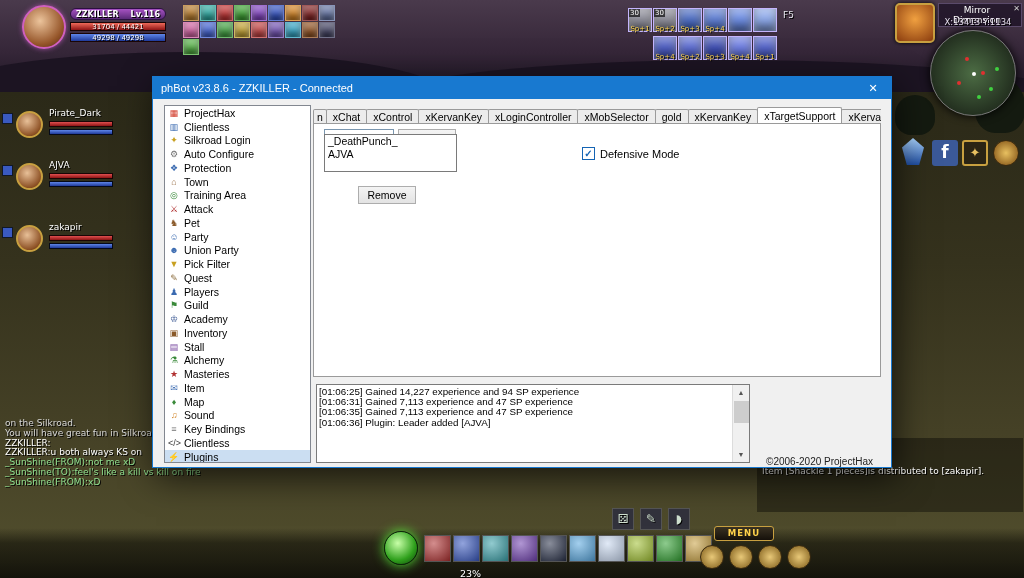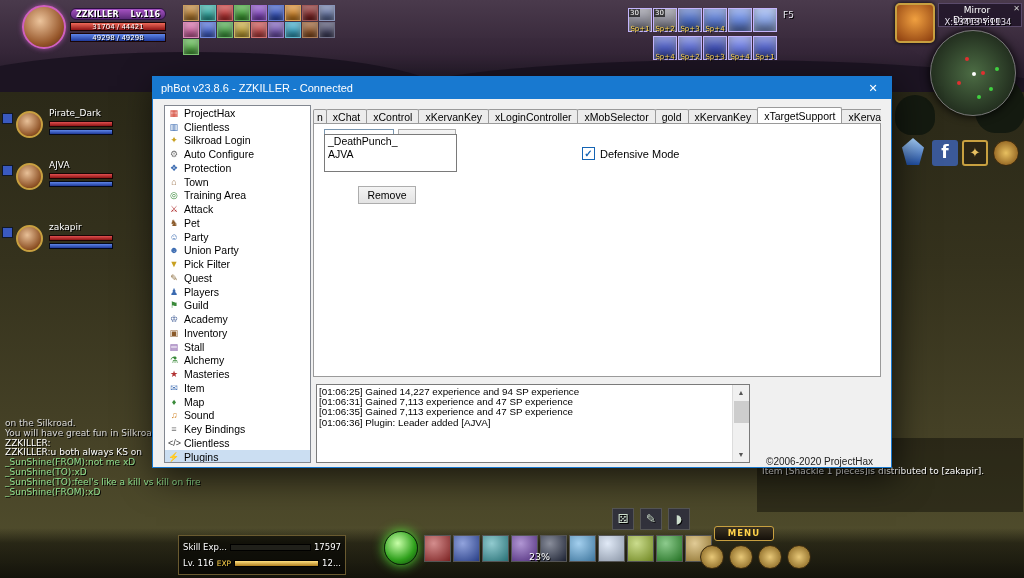--- a/index.html
+++ b/index.html
@@ -103,21 +103,21 @@
   .sp-row{display:flex;align-items:center;gap:3px;font-size:8.5px;height:16px;text-shadow:1px 1px #000}
   .sp-bar{flex:1;height:7px;border:1px solid #000;background:#20201a}
   .exp-bar{flex:1;height:7px;border:1px solid #000;background:linear-gradient(#ffe080,#b08020)}
   .exp-lbl{color:#ffd24a;font-size:7.5px}
   .orb{position:absolute;left:384px;top:531px;width:34px;height:34px;border-radius:50%;
        background:radial-gradient(circle at 40% 35%,#c8ffa8,#2fa01c 60%,#0e3c0a);
        box-shadow:0 0 12px #58e838;border:1px solid #0a2a08}
   .quickslots{position:absolute;left:424px;top:535px;display:flex;gap:2px}
   .qslot{position:relative;width:27px;height:27px;border:1px solid #555}
   .qslot .shine{position:absolute;inset:0;background:radial-gradient(circle at 35% 30%,rgba(255,255,255,.45),rgba(0,0,0,.3))}
-  .progress23{position:absolute;left:460px;top:551px;width:90px;text-align:right;color:#fff;
+  .progress23{position:absolute;left:460px;top:568px;width:90px;text-align:left;color:#fff;
               font-size:9.5px;text-shadow:1px 1px #000}
   .trayslots{position:absolute;left:612px;top:508px;display:flex;gap:6px}
   .tray{width:22px;height:22px;border:1px solid #555;color:#cfe0cf;font-size:12px;
         text-align:center;line-height:21px;text-shadow:1px 1px #000}
   .menu-btn{position:absolute;left:714px;top:526px;width:60px;height:15px;
             background:linear-gradient(#3a3222,#15100a);border:1px solid #c8a040;border-radius:3px;
             color:#ffd24a;font-size:8.5px;font-weight:bold;letter-spacing:1px;text-align:center;line-height:13px}
   .round-btns{position:absolute;left:700px;top:545px;display:flex;gap:5px}
   .rbtn{width:24px;height:24px;border-radius:50%;background:radial-gradient(#e8c878,#7c5a18);
         border:1px solid #3a2a10}
@@ -316,46 +316,32 @@
   <div class="fb">f</div>
   <div class="gold-sq">✦</div>
   <div class="bronze-c"></div>
 
   <div class="chat-left">
       <div class="chat-line c-gray">on the Silkroad.</div>
       <div class="chat-line c-gray">You will have great fun in Silkroa</div>
       <div class="chat-line c-white">ZZKILLER:</div>
       <div class="chat-line c-white">ZZKILLER:u both always KS on</div>
       <div class="chat-line c-green">_SunShine(FROM):not me xD</div>
-      <div class="chat-line c-green">_SunShine(TO):xD</div>
       <div class="chat-line c-green">_SunShine(TO):feel's like a kill vs kill on fire</div>
       <div class="chat-line c-green">_SunShine(FROM):xD</div>
     </div>
 
   <div class="chat-right">
       <div class="chat-line c-white">d.</div>
       <div class="chat-line c-gold">[1,035]gold gained.</div>
       <div class="chat-line c-white">Item [Shackle 1 pieces]is distributed to [zakapir].</div>
     </div>
 
   <div class="bstrip"></div>
 
-  <div class="stats-panel">
-    <div class="sp-row">
-      <span>Skill Exp...</span>
-      <div class="sp-bar"></div>
-      <span>17597</span>
-    </div>
-    <div class="sp-row">
-      <span>Lv. 116</span>
-      <span class="exp-lbl">EXP</span>
-      <div class="exp-bar"></div>
-      <span>12...</span>
-    </div>
-  </div>
 
   <div class="orb"></div>
 
   <div class="quickslots">
       <div class="qslot" style="background: rgb(176, 48, 48);">
       <div class="shine"></div>
     </div>
       <div class="qslot" style="background: rgb(56, 88, 192);">
       <div class="shine"></div>
     </div>

